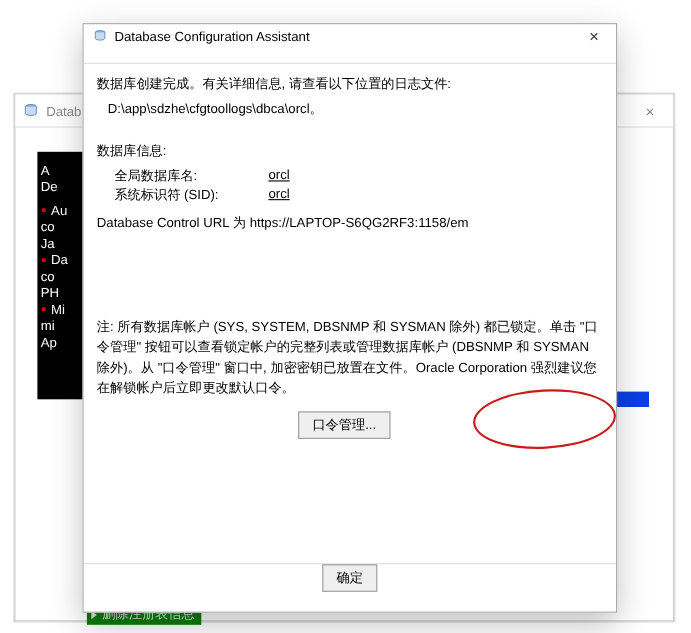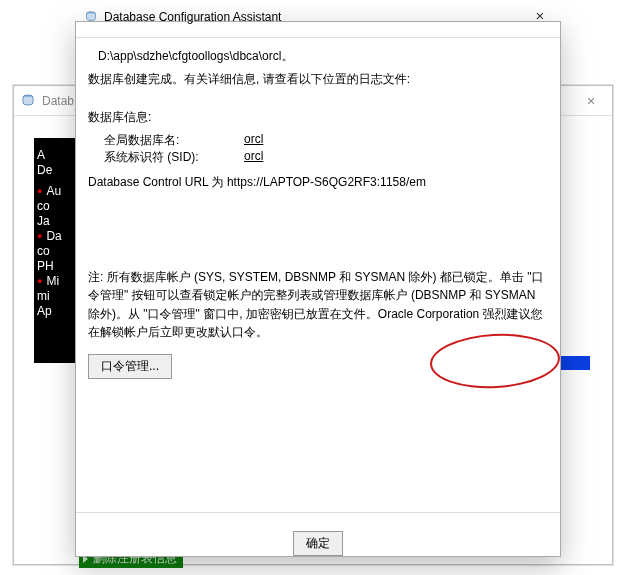--- a/index.html
+++ b/index.html
@@ -87,64 +87,64 @@
     position: absolute;
     left: 75px; top: 21px;
     width: 486px; height: 536px;
     background: #fff;
     border: 1px solid #aaa;
     box-shadow: 0 10px 28px rgba(0,0,0,0.25);
     display: flex;
     flex-direction: column;
   }
   .dlg-titlebar {
-    height: 16px;
-    display: flex;
-    align-items: flex-end;
+    height: 36px;
+    display: flex;
+    align-items: center;
     padding: 0 8px 13px 8px;
     border-bottom: 1px solid #dcdcdc;
   }
   .dlg-titlebar .icon { width: 14px; height: 14px; margin-right: 6px; }
   .dlg-titlebar .title { flex: 1; font-size: 12px; }
   .dlg-titlebar .close { width: 24px; text-align: center; color: #333; font-size: 15px; }
   .dlg-content {
     flex: 1;
     padding: 10px 12px 8px 12px;
     overflow: hidden;
   }
   .para { margin: 0 0 6px 0; line-height: 1.45; }
   .indent1 { margin-left: 10px; }
   .indent2 { margin-left: 16px; }
   .info-row { display: flex; justify-content: center; }
   .info-row .k { width: 140px; }
   .info-row .v { flex: 1; text-decoration: underline; }
   .gap { height: 8px; }
   .note { margin-top: 62px; line-height: 1.55; }
-  .pwd-wrap { display: flex; justify-content: flex-start; margin-top: 12px; margin-right: 10px; position: relative; }
+  .pwd-wrap { display: flex; justify-content: center; margin-top: 12px; margin-right: 10px; position: relative; }
   .btn {
     background: #efefef;
     border: 1px solid #999;
     padding: 3px 12px;
     font-size: 12px;
     cursor: pointer;
   }
   .circle {
     position: absolute;
     right: -22px; top: -20px;
     width: 130px; height: 54px;
     border: 2px solid #cc1a1a;
     border-radius: 50%;
     pointer-events: none;
     transform: rotate(-3deg);
   }
   .dlg-footer {
     border-top: 1px solid #dcdcdc;
     height: 44px;
     display: flex;
-    align-items: flex-end;
+    align-items: flex-start;
     justify-content: center;
   }
 
   .cyl-icon svg { display: block; }
 </style>
 </head>
 <body>
 
 <div class="parent-window">
   <div class="parent-titlebar">
@@ -183,22 +183,22 @@
       <svg width="14" height="14" viewBox="0 0 16 16">
         <ellipse cx="8" cy="4" rx="5" ry="2" fill="#8bb5dd" stroke="#3a6ea5" stroke-width="0.7"></ellipse>
         <path d="M3 4 v6 a5 2 0 0 0 10 0 V4" fill="#c7dcee" stroke="#3a6ea5" stroke-width="0.7"></path>
       </svg>
     </span>
     <span class="title">Database Configuration Assistant</span>
     <span class="close">×</span>
   </div>
 
   <div class="dlg-content">
+    <p class="para">数据库创建完成。有关详细信息, 请查看以下位置的日志文件:</p>
     <p class="para indent1">D:\app\sdzhe\cfgtoollogs\dbca\orcl。</p>
-    <p class="para">数据库创建完成。有关详细信息, 请查看以下位置的日志文件:</p>
 
     <p class="para" style="margin-top:20px">数据库信息:</p>
     <div class="info-row indent2">
       <span class="k">全局数据库名:</span>
       <span class="v">orcl</span>
     </div>
     <div class="info-row indent2">
       <span class="k">系统标识符 (SID):</span>
       <span class="v">orcl</span>
     </div>

